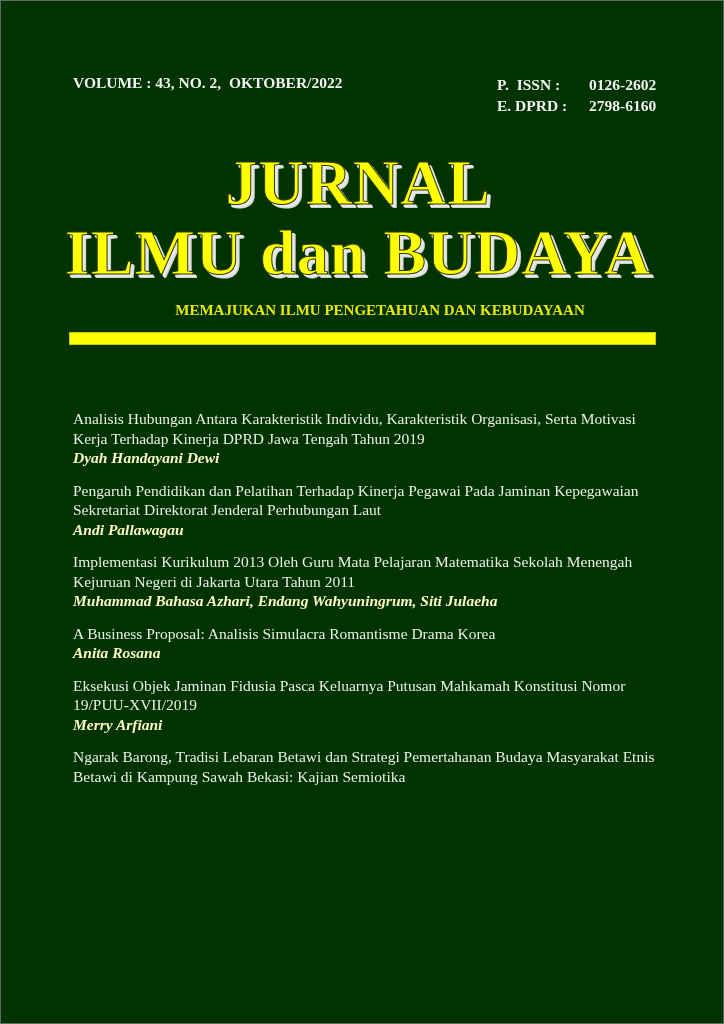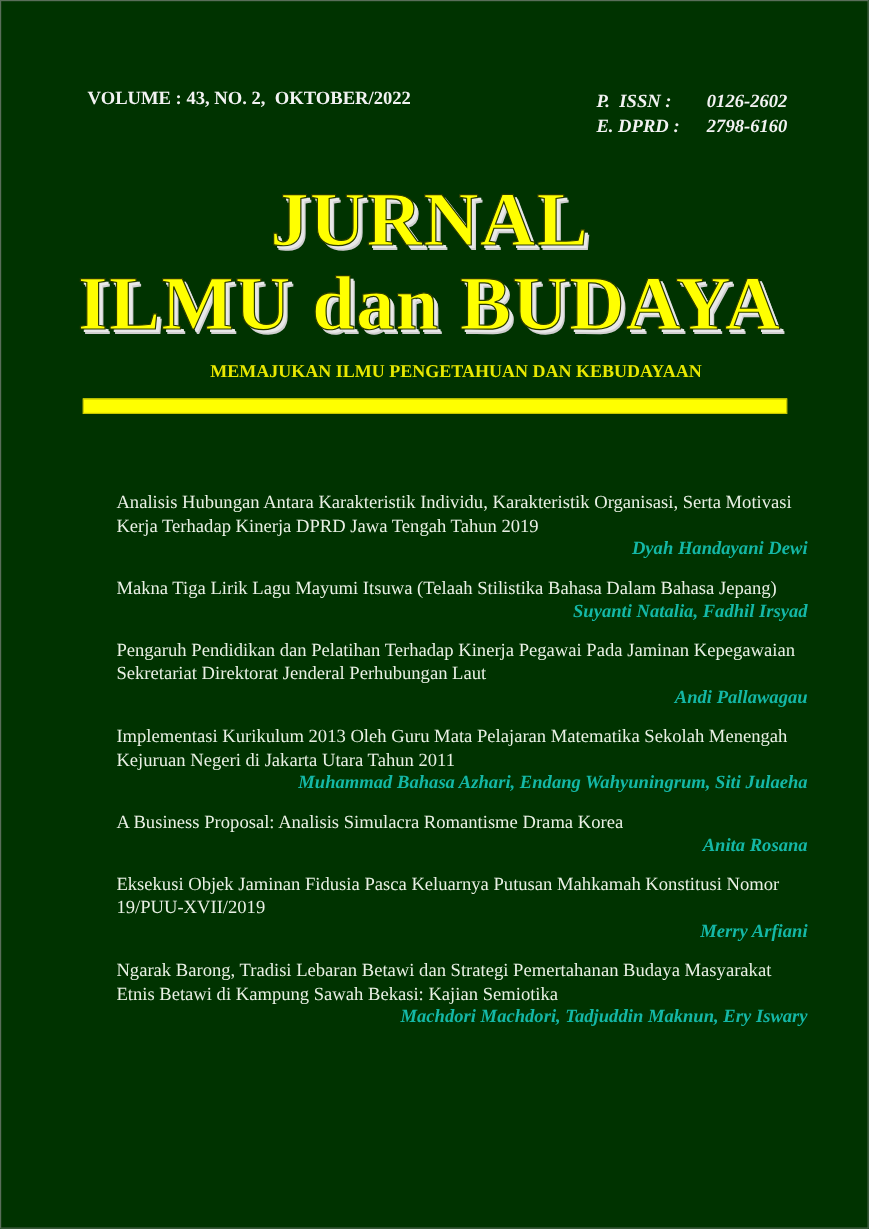--- a/index.html
+++ b/index.html
@@ -32,21 +32,20 @@
       white-space: pre;
     }
     .meta-right {
       position: absolute;
       left: 497px;
       top: 74px;
       color: #f2f2f2;
       font-weight: bold;
       font-size: 15.5px;
       line-height: 21px;
-      font-style: italic;
     }
     .meta-right .row {
       display: flex;
       white-space: pre;
     }
     .meta-right .lbl {
       width: 92px;
       display: inline-block;
     }
     .title-block {
@@ -99,32 +98,30 @@
       position: absolute;
       left: 73px;
       top: 409px;
       width: 600px;
       color: #e9f0e4;
       font-size: 15.5px;
       line-height: 19.5px;
     }
     .article {
       margin-bottom: 13px;
-      margin-left: 24px;
     }
     .article .title {
       display: block;
       font-weight: normal;
     }
     .article .authors {
       display: block;
       font-style: italic;
       font-weight: bold;
-      color: #14b8a6;
-      text-align: right;
+      color: #fef9c3;
     }
   </style>
 </head>
 <body>
 
 <div class="page-border"></div>
 
 <div class="meta-left">VOLUME : 43, NO. 2,  OKTOBER/2022</div>
 
 <div class="meta-right">
@@ -144,36 +141,31 @@
 <div class="subtitle">MEMAJUKAN ILMU PENGETAHUAN DAN KEBUDAYAAN</div>
 
 <div class="yellow-bar"></div>
 
 <div class="articles">
   <div class="article">
     <span class="title">Analisis Hubungan Antara Karakteristik Individu, Karakteristik Organisasi, Serta Motivasi Kerja Terhadap Kinerja DPRD Jawa Tengah Tahun 2019</span>
     <span class="authors">Dyah Handayani Dewi</span>
   </div>
   <div class="article">
-    <span class="title">Makna Tiga Lirik Lagu Mayumi Itsuwa (Telaah Stilistika Bahasa Dalam Bahasa Jepang)</span>
-    <span class="authors">Suyanti Natalia, Fadhil Irsyad</span>
-  </div>
-  <div class="article">
     <span class="title">Pengaruh Pendidikan dan Pelatihan Terhadap Kinerja Pegawai Pada Jaminan Kepegawaian Sekretariat Direktorat Jenderal Perhubungan Laut</span>
     <span class="authors">Andi Pallawagau</span>
   </div>
   <div class="article">
     <span class="title">Implementasi Kurikulum 2013 Oleh Guru Mata Pelajaran Matematika Sekolah Menengah Kejuruan  Negeri di Jakarta Utara Tahun 2011</span>
     <span class="authors">Muhammad Bahasa Azhari, Endang Wahyuningrum, Siti Julaeha</span>
   </div>
   <div class="article">
     <span class="title">A Business Proposal: Analisis Simulacra Romantisme Drama Korea</span>
     <span class="authors">Anita Rosana</span>
   </div>
   <div class="article">
     <span class="title">Eksekusi Objek Jaminan Fidusia Pasca Keluarnya Putusan Mahkamah Konstitusi Nomor 19/PUU-XVII/2019</span>
     <span class="authors">Merry Arfiani</span>
   </div>
   <div class="article">
     <span class="title">Ngarak Barong, Tradisi Lebaran Betawi dan Strategi Pemertahanan Budaya Masyarakat Etnis Betawi di Kampung Sawah Bekasi: Kajian Semiotika</span>
-    <span class="authors">Machdori Machdori, Tadjuddin Maknun, Ery Iswary</span>
   </div>
 </div>
 
 </body></html>

